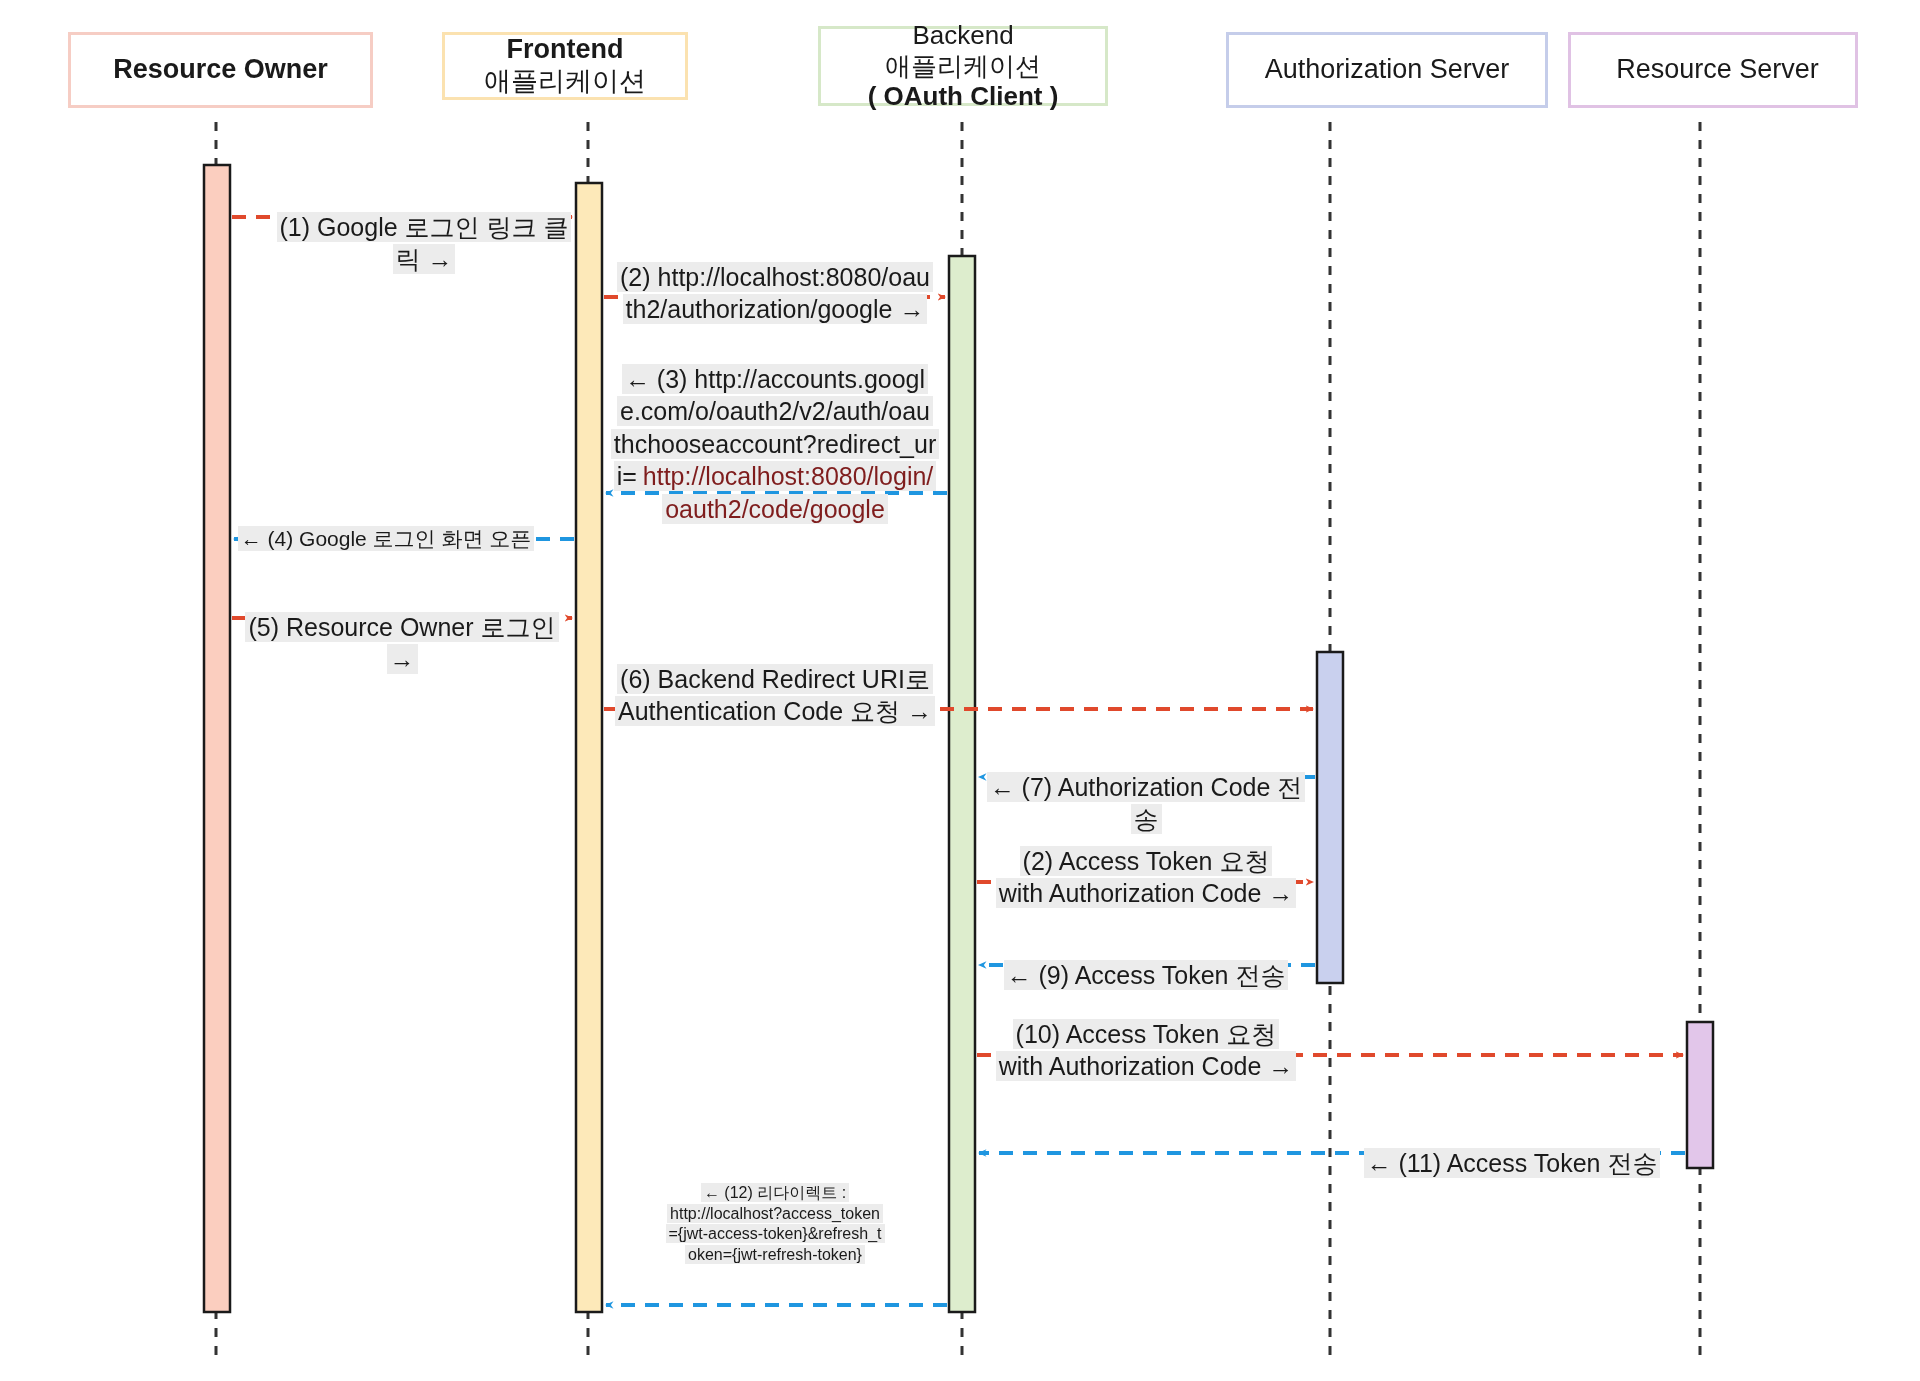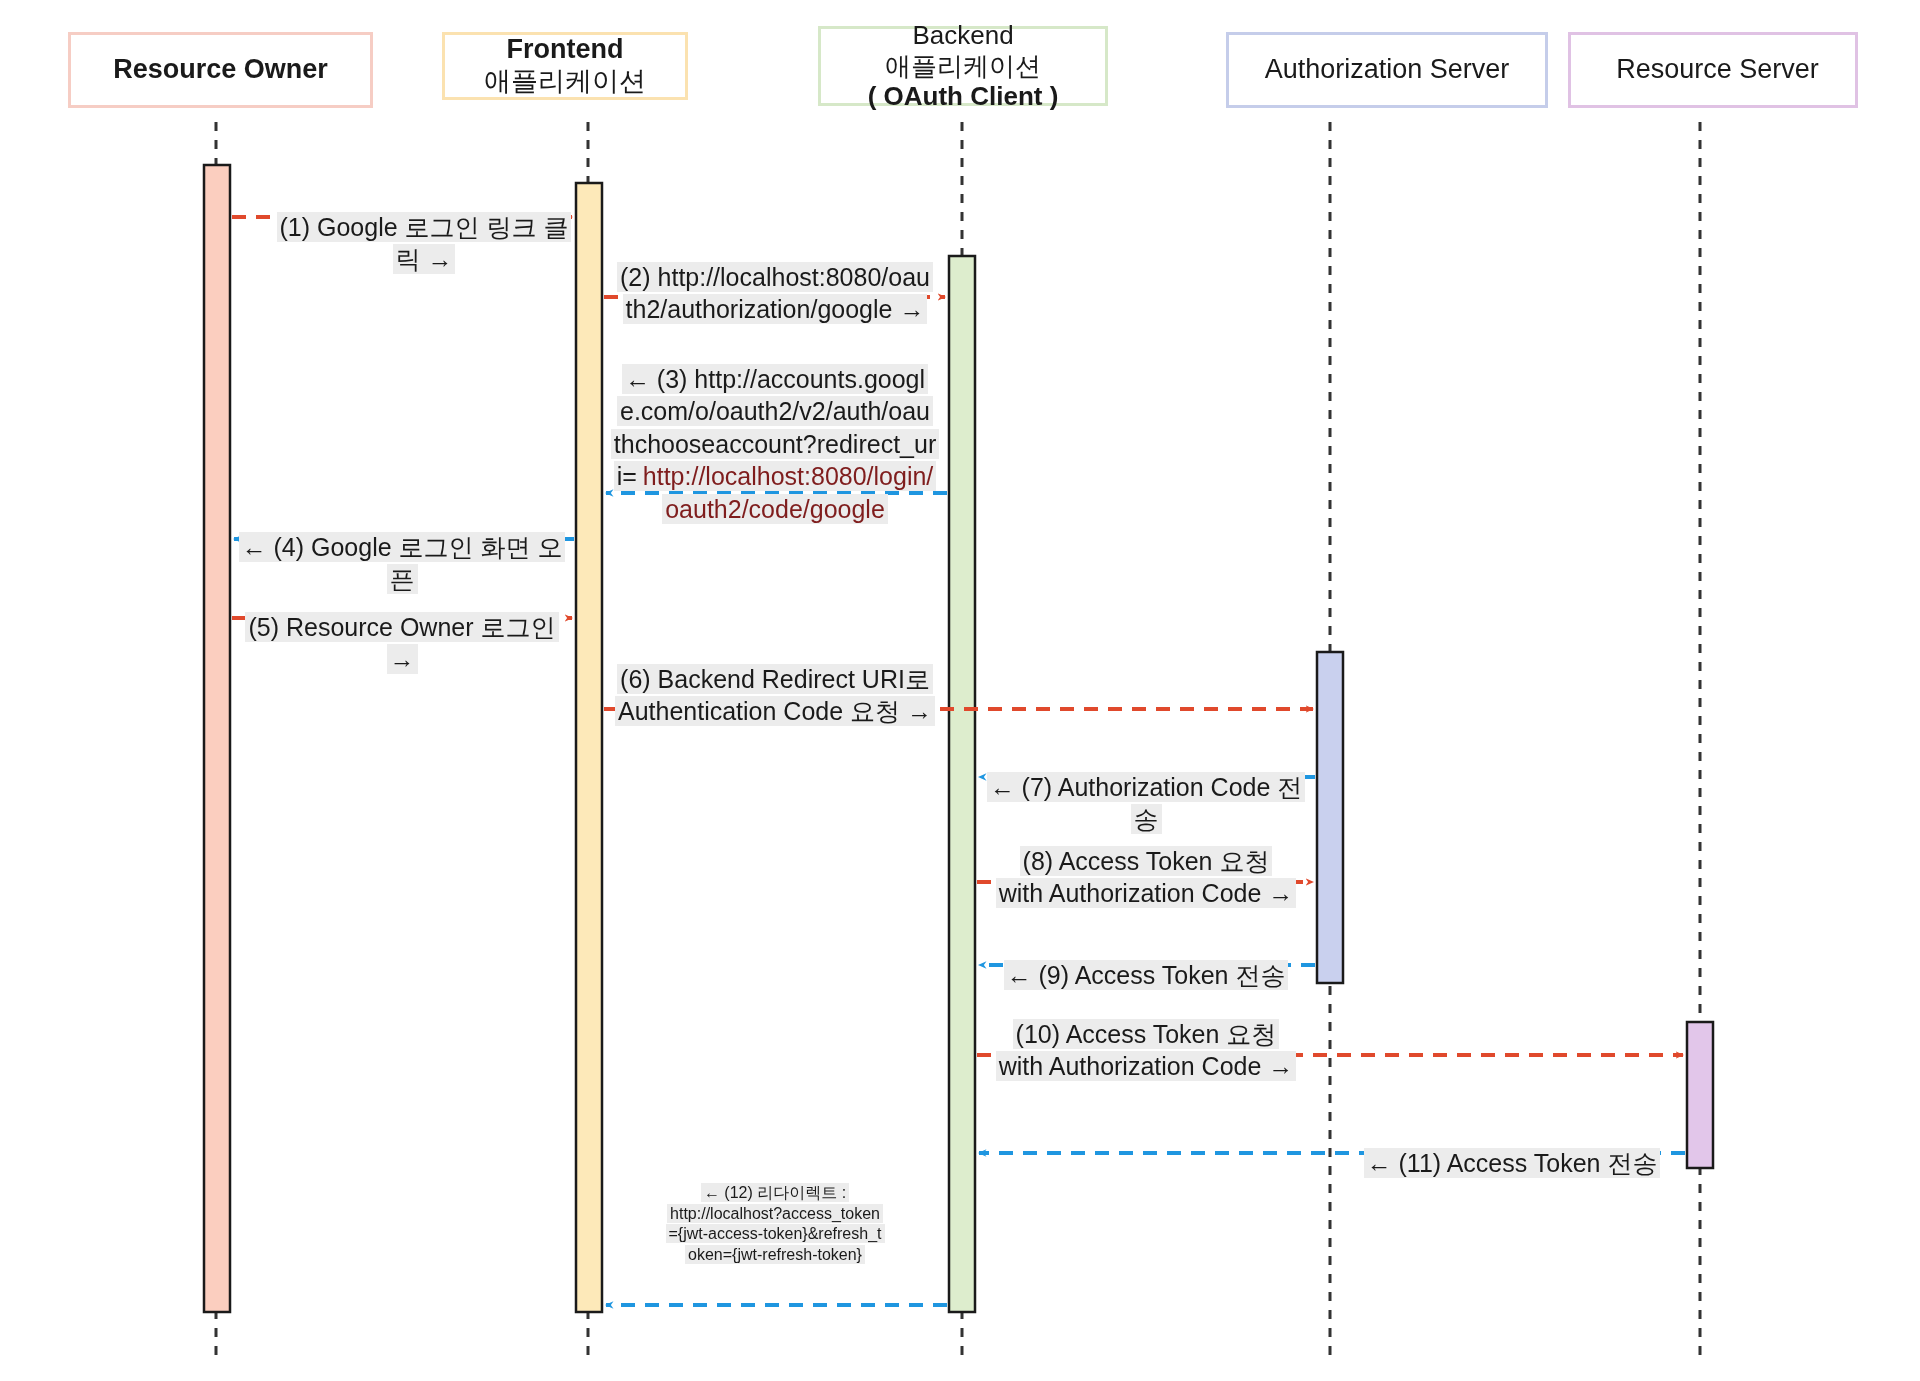--- a/index.html
+++ b/index.html
@@ -160,39 +160,39 @@
   </div>
 
   <div class="msg-label" style="left:605px; top:330px; width:340px; font-size:25px;">
     <span class="txt">←  (3) http://accounts.googl
 e.com/o/oauth2/v2/auth/oau
 thchooseaccount?redirect_ur
 i=</span><span class="txt red">http://localhost:8080/login/
 oauth2/code/google</span>
   </div>
 
-  <div class="msg-label" style="left:232px; top:498px; width:340px; font-size:25px;">
+  <div class="msg-label" style="left:216px; top:498px; width:340px; font-size:21px;">
     <span class="txt">← (4) Google 로그인 화면 오픈</span>
   </div>
 
   <div class="msg-label" style="left:232px; top:578px; width:340px; font-size:25px;">
     <span class="txt">(5) Resource Owner 로그인 →</span>
   </div>
 
   <div class="msg-label" style="left:605px; top:630px; width:340px; font-size:25px;">
     <span class="txt">(6) Backend Redirect URI로
 Authentication Code 요청 →</span>
   </div>
 
   <div class="msg-label" style="left:979px; top:738px; width:334px; font-size:25px;">
     <span class="txt">← (7) Authorization Code 전송</span>
   </div>
 
   <div class="msg-label" style="left:979px; top:812px; width:334px; font-size:25px;">
-    <span class="txt">(8) Access Token 요청
+    <span class="txt">(2) Access Token 요청
 with Authorization Code →</span>
   </div>
 
   <div class="msg-label" style="left:979px; top:926px; width:334px; font-size:25px;">
     <span class="txt">← (9) Access Token 전송</span>
   </div>
 
   <div class="msg-label" style="left:979px; top:985px; width:334px; font-size:25px;">
     <span class="txt">(10) Access Token 요청
 with Authorization Code →</span>

